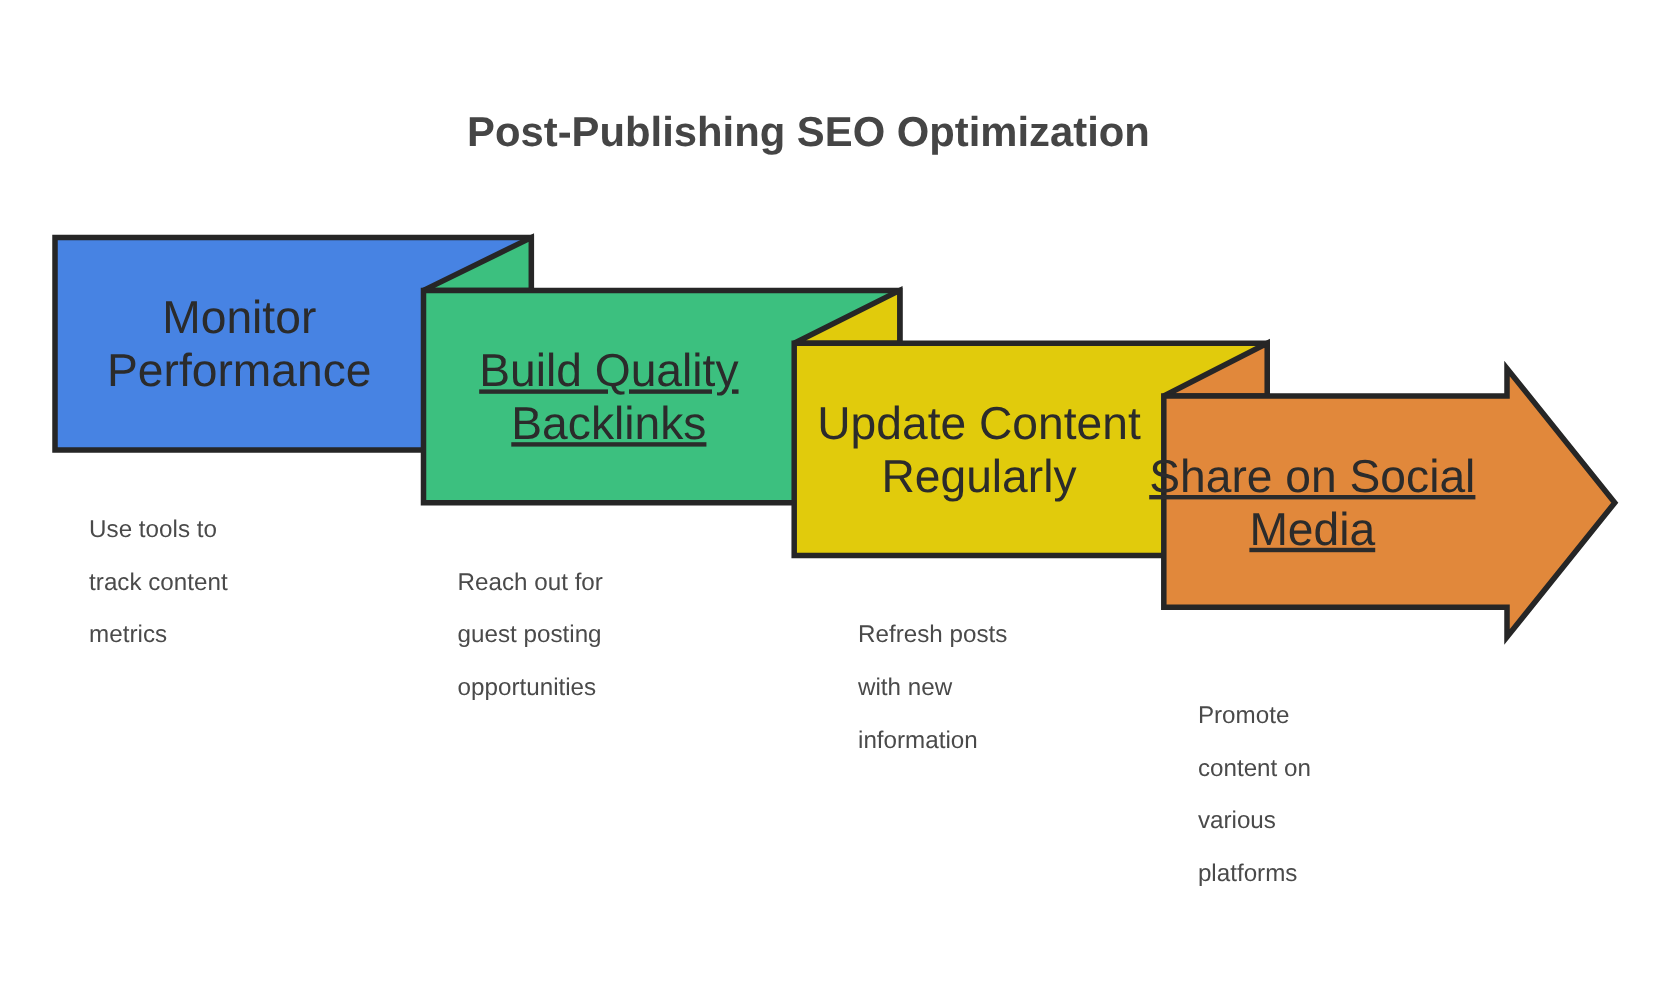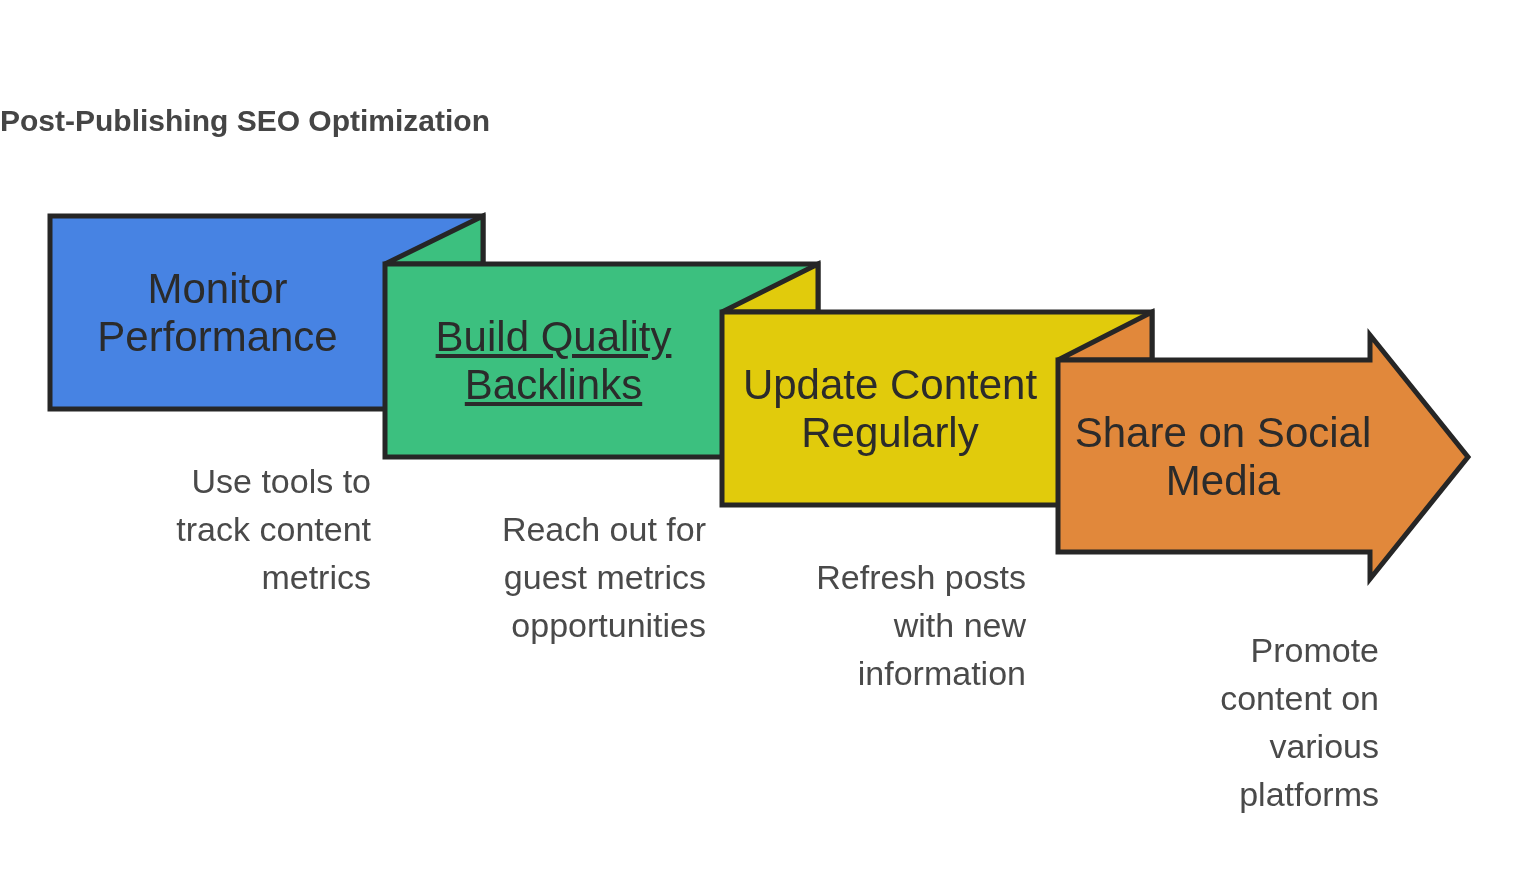--- a/index.html
+++ b/index.html
@@ -12,36 +12,37 @@
     position: relative;
     background: var(--background, #ffffff);
     font-family: "Liberation Sans", "DejaVu Sans", sans-serif;
     overflow: hidden;
   }
   .abs { position: absolute; }
   .diagram-title {
     left: 0;
     top: 97px;
     width: 1470px;
-    font-size: 30px;
+    text-align: center;
+    font-size: 38px;
     line-height: 48px;
     font-weight: bold;
     color: var(--title-text, #454545);
   }
   .step-label {
     font-size: 42px;
     line-height: 48px;
     text-align: center;
     color: var(--label-text, #2b2b2b);
     white-space: pre-line;
   }
   .step-desc {
-    font-size: 34px;
+    font-size: 22px;
     line-height: 48px;
-    text-align: right;
+    text-align: left;
     color: var(--description-text, #4a4a4a);
     white-space: pre-line;
   }
   svg.shapes {
     position: absolute;
     left: 0;
     top: 0;
   }
   svg.shapes polygon {
     stroke: var(--stroke, #262626);
@@ -67,28 +68,28 @@
   <polygon points="1152,312 1152,360 1058,360" fill="#E1883B"></polygon>
   <polygon points="1058,360 1370,360 1370,335 1468,457 1370,579 1370,552 1058,552" fill="#E1883B"></polygon>
 </svg>
 
 <div class="abs step-label" style="left:50px;  top:265px; width:335px;">Monitor
 Performance</div>
 <div class="abs step-label" style="left:385px; top:313px; width:337px;text-decoration:underline;">Build Quality
 Backlinks</div>
 <div class="abs step-label" style="left:722px; top:361px; width:336px;text-align:center;">Update Content
 Regularly</div>
-<div class="abs step-label" style="left:1058px; top:409px; width:330px;">Share on Social
+<div class="abs step-label" style="left:1028px; top:409px; width:330px;text-decoration:underline;">Share on Social
 Media</div>
 
 <div class="abs step-desc" style="left:81px;   top:457px; width:290px;">Use tools to
 track content
 metrics</div>
 <div class="abs step-desc" style="left:416px;  top:505px; width:290px;">Reach out for
-guest metrics
+guest posting
 opportunities</div>
-<div class="abs step-desc" style="left:736px;  top:553px; width:290px;">Refresh posts
+<div class="abs step-desc" style="left:780px;  top:553px; width:290px;">Refresh posts
 with new
 information</div>
 <div class="abs step-desc" style="left:1089px; top:626px; width:290px;">Promote
 content on
 various
 platforms</div>
 
 </body></html>

